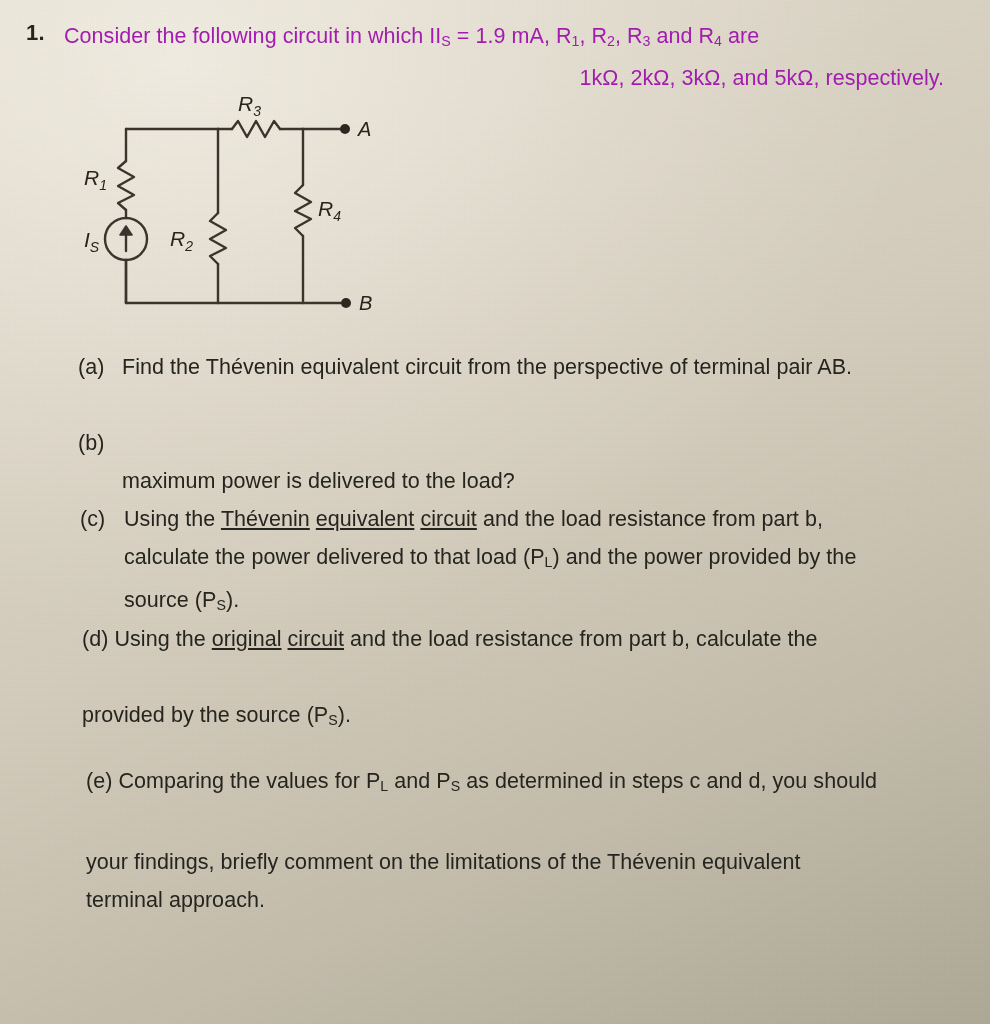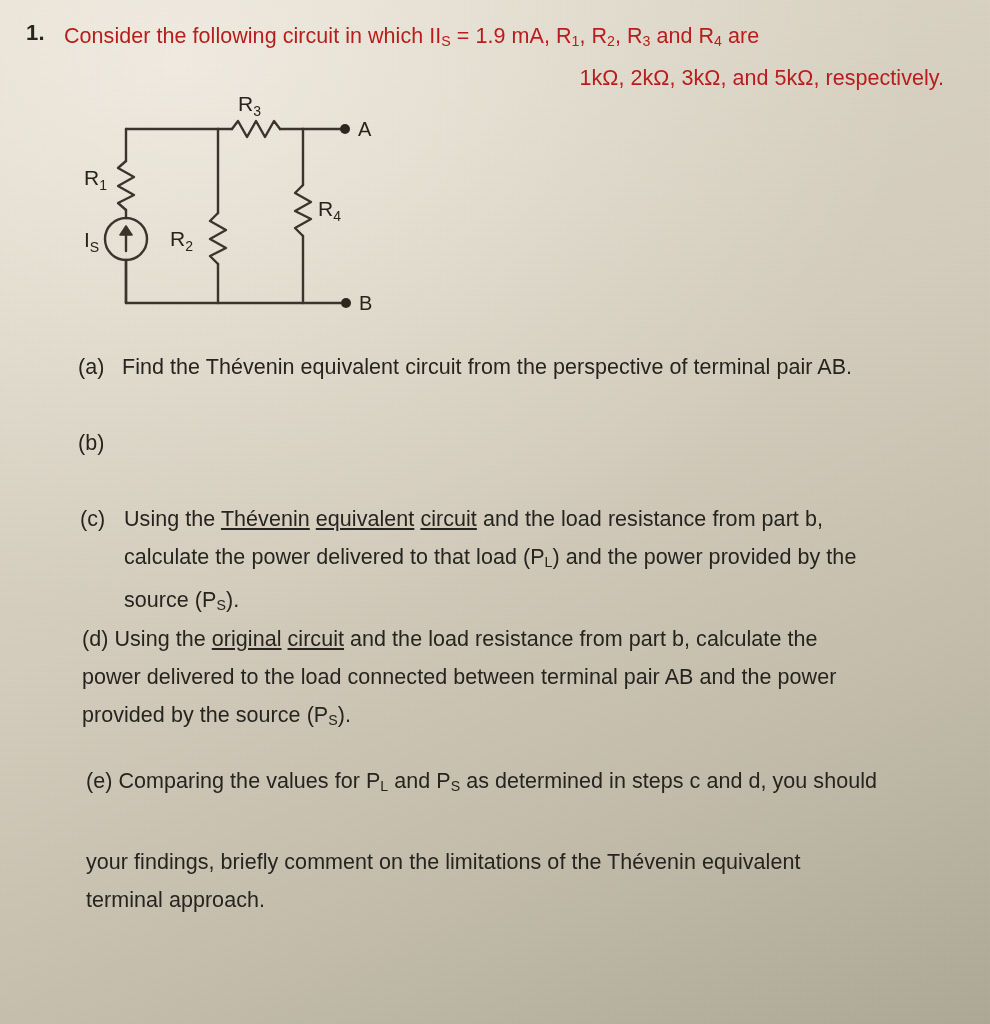--- a/index.html
+++ b/index.html
@@ -46,38 +46,39 @@
     letter-spacing: .2px;
     color: #26251f;
   }
   .stem {
     position: absolute;
     left: 64px;
     top: 18px;
     width: 880px;
     font-size: 21.5px;
     line-height: 37px;
-    color: #b91c1c;
+    color: #a21caf;
     letter-spacing: .05px;
   }
   .stem .l2 { display: block; text-align: right; }
 
   sub {
     font-size: .66em;
     vertical-align: -0.22em;
     letter-spacing: 0;
   }
 
   
   #circuit {
     position: absolute;
     left: 60px;
     top: 85px;
     width: 340px;
     height: 240px;
+    font-style: italic;
   }
   #circuit svg { display: block; }
 
   
   .part {
     position: absolute;
     font-size: 21.5px;
     line-height: 38px;
     color: #25241e;
     letter-spacing: .05px;
@@ -167,37 +168,38 @@
 
   <div class="part" id="part-a">
     <span class="tag">(a)</span>
     <span class="body">Find the Thévenin equivalent circuit from the perspective of terminal pair AB.</span>
   </div>
 
   <div class="part" id="part-b">
     <span class="tag">(b)</span>
     <span class="body">
       <br>
+      <span>maximum power is delivered to the load?</span>
     </span>
   </div>
 
   <div class="part" id="part-c">
     <span class="tag">(c)</span>
     <span class="body">
       <span>Using  the  </span><span class="u">Thévenin</span><span>  </span><span class="u">equivalent</span><span>  </span><span class="u">circuit</span><span>  and  the  load  resistance  from  part  b,</span><br>
       <span>calculate the power delivered to that load (P</span><sub>L</sub><span>) and the power provided by the</span><br>
       <span>source (P</span><sub>S</sub><span>).</span>
     </span>
   </div>
 
   <div class="part" id="part-d">
     <span class="tag">(d)</span>
     <span class="body">
       <span>Using the </span><span class="u">original</span><span> </span><span class="u">circuit</span><span> and the load resistance from part b, calculate the</span><br>
-      <span>power delivered to the load connected between terminal pair AB and the power</span><br>
+      <br>
       <span>provided by the source (P</span><sub>S</sub><span>).</span>
     </span>
   </div>
 
   <div class="part" id="part-e">
     <span class="tag">(e)</span>
     <span class="body">
       <span>Comparing the values for P</span><sub>L</sub><span> and P</span><sub>S</sub><span> as determined in steps c and d, you should</span><br>
       <br>
       <span>your findings, briefly comment on the limitations of the Thévenin equivalent</span><br>

